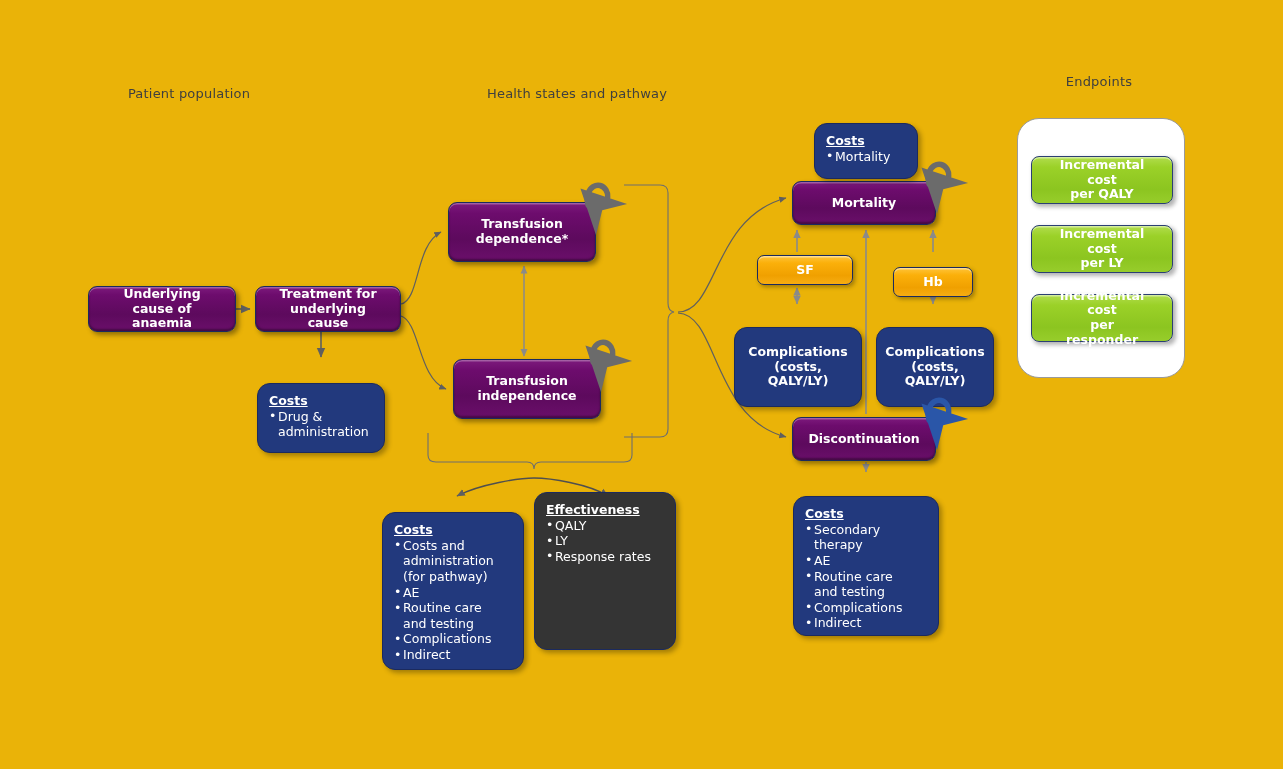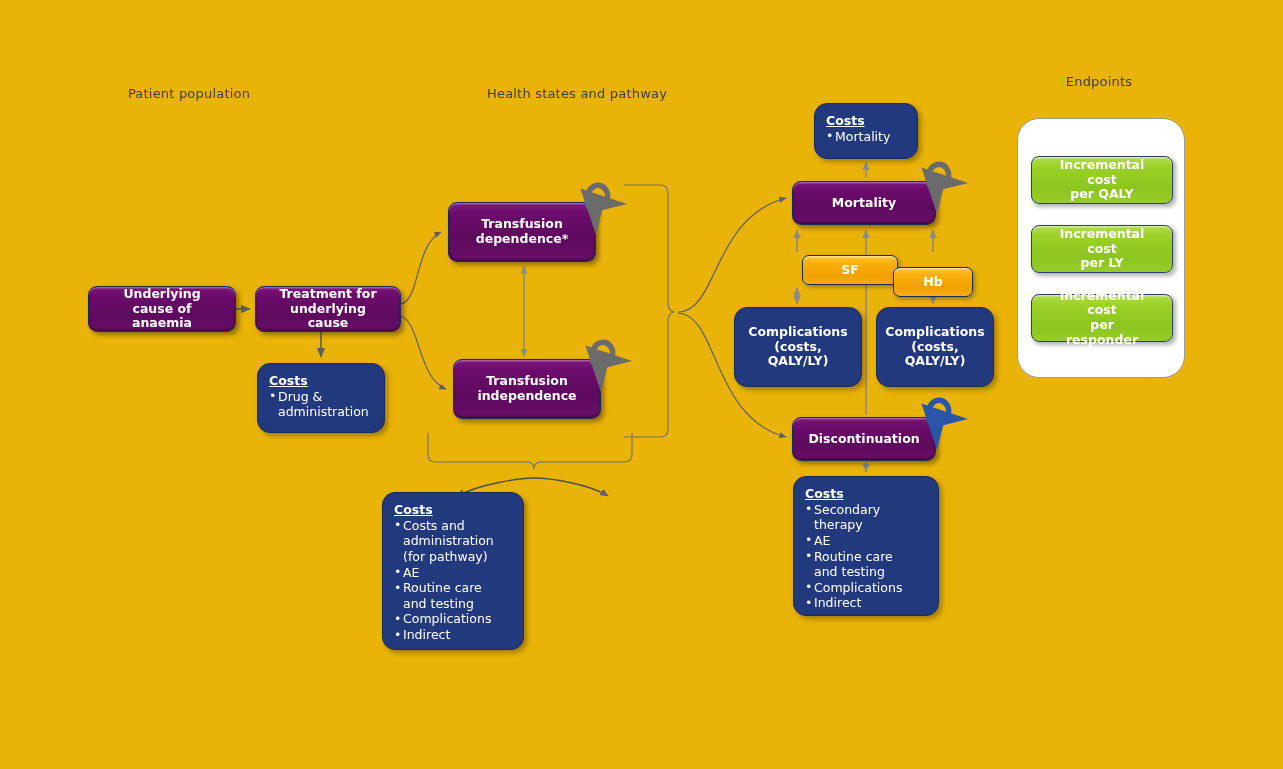--- a/index.html
+++ b/index.html
@@ -56,20 +56,21 @@
     border-radius: 9px;
   }
 
   
   .blue {
     background: #22397d;
     border: 1.2px solid #1b2a5e;
     box-shadow: 3px 3px 5px rgba(0,0,0,0.30);
     border-radius: 13px;
     font-weight: bold;
+    margin-top: 20px;
   }
 
   
   .charcoal {
     background: #343434;
     border: 1.2px solid #1b2a5e;
     box-shadow: 3px 3px 5px rgba(0,0,0,0.30);
     border-radius: 13px;
   }
 
@@ -234,21 +235,21 @@
   </div>
 
   <div class="node purple" style="left:792px; top:181px; width:144px; height:44px;">
     <span style="white-space:pre-line;">Mortality</span>
   </div>
 
   <div class="node purple" style="left:792px; top:417px; width:144px; height:44px;">
     <span style="white-space:pre-line;">Discontinuation</span>
   </div>
 
-  <div class="node orange" style="left:757px; top:255px; width:96px; height:30px;margin-left:45px;">
+  <div class="node orange" style="left:757px; top:255px; width:96px; height:30px;">
     <span>SF</span>
   </div>
   <div class="node orange" style="left:893px; top:255px; width:80px; height:30px;margin-top:12px;">
     <span>Hb</span>
   </div>
 
   <div class="node blue" style="left:734px; top:307px; width:128px; height:80px;">
     <span style="white-space:pre-line;">Complications
 (costs,
 QALY/LY)</span>
@@ -281,20 +282,28 @@
         <li class="cont" data-continuation="true" style="padding-left: 9px; list-style: none; position: relative;">administration</li>
         <li class="cont" data-continuation="true" style="padding-left: 9px; list-style: none; position: relative;">(for pathway)</li>
         <li>AE</li>
         <li>Routine care</li>
         <li class="cont" data-continuation="true" style="padding-left: 9px; list-style: none; position: relative;">and testing</li>
         <li>Complications</li>
         <li>Indirect</li>
       </ul>
   </div>
 
+  <div class="node charcoal listbox" style="left:534px; top:492px; width:142px; height:158px;">
+    <span class="lb-title">Effectiveness</span>
+    <ul>
+        <li>QALY</li>
+        <li>LY</li>
+        <li>Response rates</li>
+      </ul>
+  </div>
 
   <div class="node blue listbox" style="left:793px; top:476px; width:146px; height:140px;">
     <span class="lb-title">Costs</span>
     <ul>
         <li>Secondary</li>
         <li class="cont" data-continuation="true" style="padding-left: 9px; list-style: none; position: relative;">therapy</li>
         <li>AE</li>
         <li>Routine care</li>
         <li class="cont" data-continuation="true" style="padding-left: 9px; list-style: none; position: relative;">and testing</li>
         <li>Complications</li>

